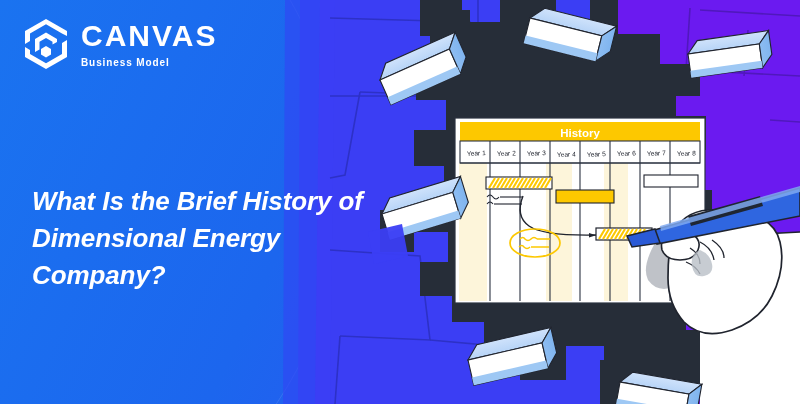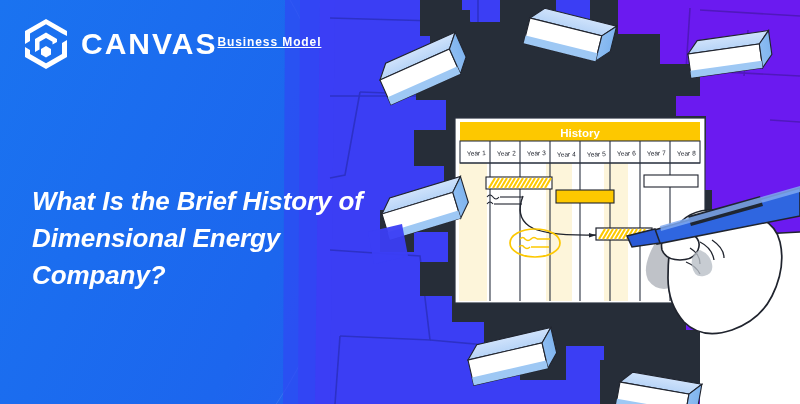--- a/index.html
+++ b/index.html
@@ -20,26 +20,26 @@
   }
   .a1{width:760px;height:760px;left:-420px;top:-190px;}
   .a2{width:900px;height:900px;left:-470px;top:-250px;}
   .a3{width:1060px;height:1060px;left:-540px;top:-320px;}
   .a4{width:1240px;height:1240px;left:-620px;top:-400px;}
   .a5{width:1440px;height:1440px;left:-700px;top:-490px;}
 
   
   .logo{position:absolute;left:22px;top:18px;display:flex;align-items:center;gap:11px;}
   .logo-mark{width:48px;height:52px;flex:0 0 auto;}
-  .logo-txt{display:flex;flex-direction:row;line-height:1;}
+  .logo-txt{display:flex;flex-direction:column;line-height:1;}
   .logo-name{
     color:#fff;font-size:30px;font-weight:bold;letter-spacing:2.0px;
   }
   .logo-sub{
-    color:#fff;font-size:12px;font-weight:bold;letter-spacing:.9px;margin-top:7px;text-decoration:underline;
+    color:#fff;font-size:10px;font-weight:bold;letter-spacing:.9px;margin-top:7px;
   }
 
   
   .headline{
     position:absolute;left:32px;top:166px;width:372px;
     color:#ffffff;font-size:26px;font-weight:bold;line-height:1.42;
     letter-spacing:-.1px;
     font-style:italic;
   }
 

